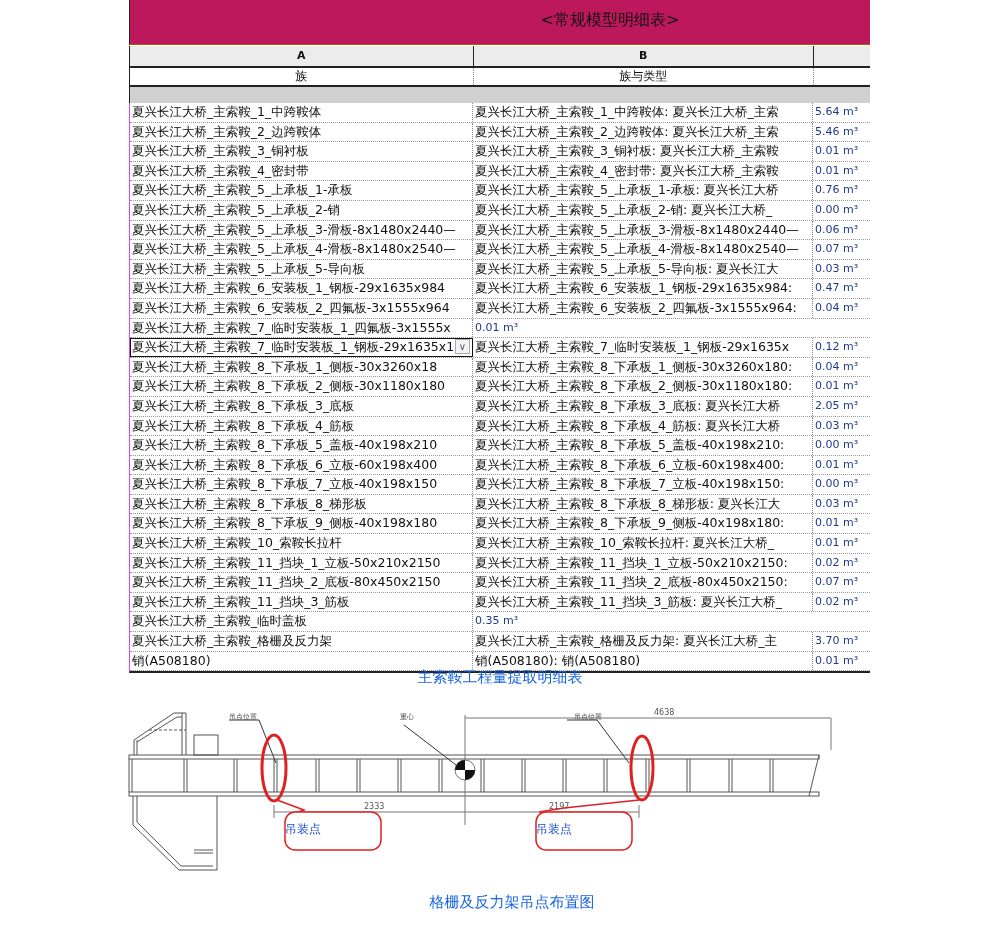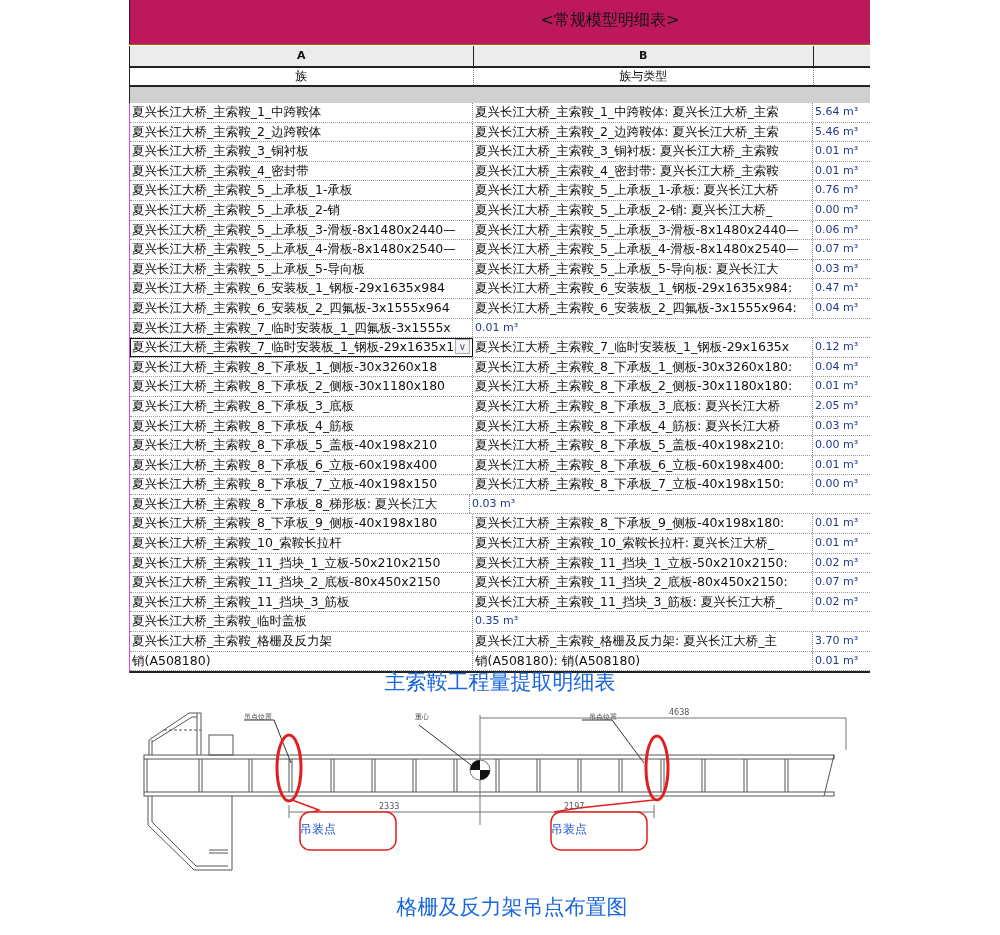--- a/index.html
+++ b/index.html
@@ -19,26 +19,26 @@
   .c-c { width: 56px; }
   .rows { border-left: 1px solid #d946ef; border-bottom: 2px solid #222; }
   .row { display: flex; height: 18.6px; border-bottom: 1px dotted #999; }
   .row > div { font-size: 12.5px; line-height: 18px; white-space: nowrap; overflow: hidden; color: #111; border-right: 1px dotted #888; padding-left: 2px; box-sizing: border-box; }
   .row .c-c { font-size: 11px; color: #1f3a8a; }
   .row .c-a, .row .c-b { font-family: "DejaVu Sans", sans-serif; }
   .row.selected .c-a { outline: 1.5px solid #111; outline-offset: -1px; position: relative; }
   .dd-btn { position: absolute; right: 2px; top: 1px; width: 15px; height: 15px; border: 1px solid #aab; background: #f3f3f6; font-size: 10px; line-height: 14px; text-align: center; color: #557; box-sizing: border-box; }
 
   
-  .caption { position: absolute; left: 0; width: 1000px; text-align: center; color: #1a66e0; font-size: 21px; }
+  .caption { position: absolute; left: 0; width: 1000px; text-align: center; color: #1a66e0; font-size: 15px; }
   .cap1 { top: 668px; }
   .cap2 { top: 893px; padding-left: 12px; }
 
   
-  .diagram { position: absolute; left: 134px; top: 700px; width: 740px; height: 180px; }
+  .diagram { position: absolute; left: 119px; top: 700px; width: 740px; height: 180px; }
   .callout-label { position: absolute; font-size: 12px; color: #1d4ed8; text-align: left; }
   .dim-label { position: absolute; font-size: 8px; color: #555; }
   .lead-label { position: absolute; font-size: 7px; color: #444; }
 </style>
 </head>
 <body>
 
 <div class="schedule">
   <div class="title-box">
     <div class="title">&lt;常规模型明细表&gt;</div>
@@ -148,20 +148,21 @@
         <div class="c-a"><span>夏兴长江大桥_主索鞍_8_下承板_6_立板-60x198x400</span></div>
         <div class="c-b">夏兴长江大桥_主索鞍_8_下承板_6_立板-60x198x400:</div>
         <div class="c-c" style="border-right: none;">0.01 m³</div>
       </div>
       <div class="row">
         <div class="c-a"><span>夏兴长江大桥_主索鞍_8_下承板_7_立板-40x198x150</span></div>
         <div class="c-b">夏兴长江大桥_主索鞍_8_下承板_7_立板-40x198x150:</div>
         <div class="c-c" style="border-right: none;">0.00 m³</div>
       </div>
       <div class="row">
+        <div class="c-a"><span>夏兴长江大桥_主索鞍_8_下承板_8_梯形板</span></div>
         <div class="c-b">夏兴长江大桥_主索鞍_8_下承板_8_梯形板: 夏兴长江大</div>
         <div class="c-c" style="border-right: none;">0.03 m³</div>
       </div>
       <div class="row">
         <div class="c-a"><span>夏兴长江大桥_主索鞍_8_下承板_9_侧板-40x198x180</span></div>
         <div class="c-b">夏兴长江大桥_主索鞍_8_下承板_9_侧板-40x198x180:</div>
         <div class="c-c" style="border-right: none;">0.01 m³</div>
       </div>
       <div class="row">
         <div class="c-a"><span>夏兴长江大桥_主索鞍_10_索鞍长拉杆</span></div>

